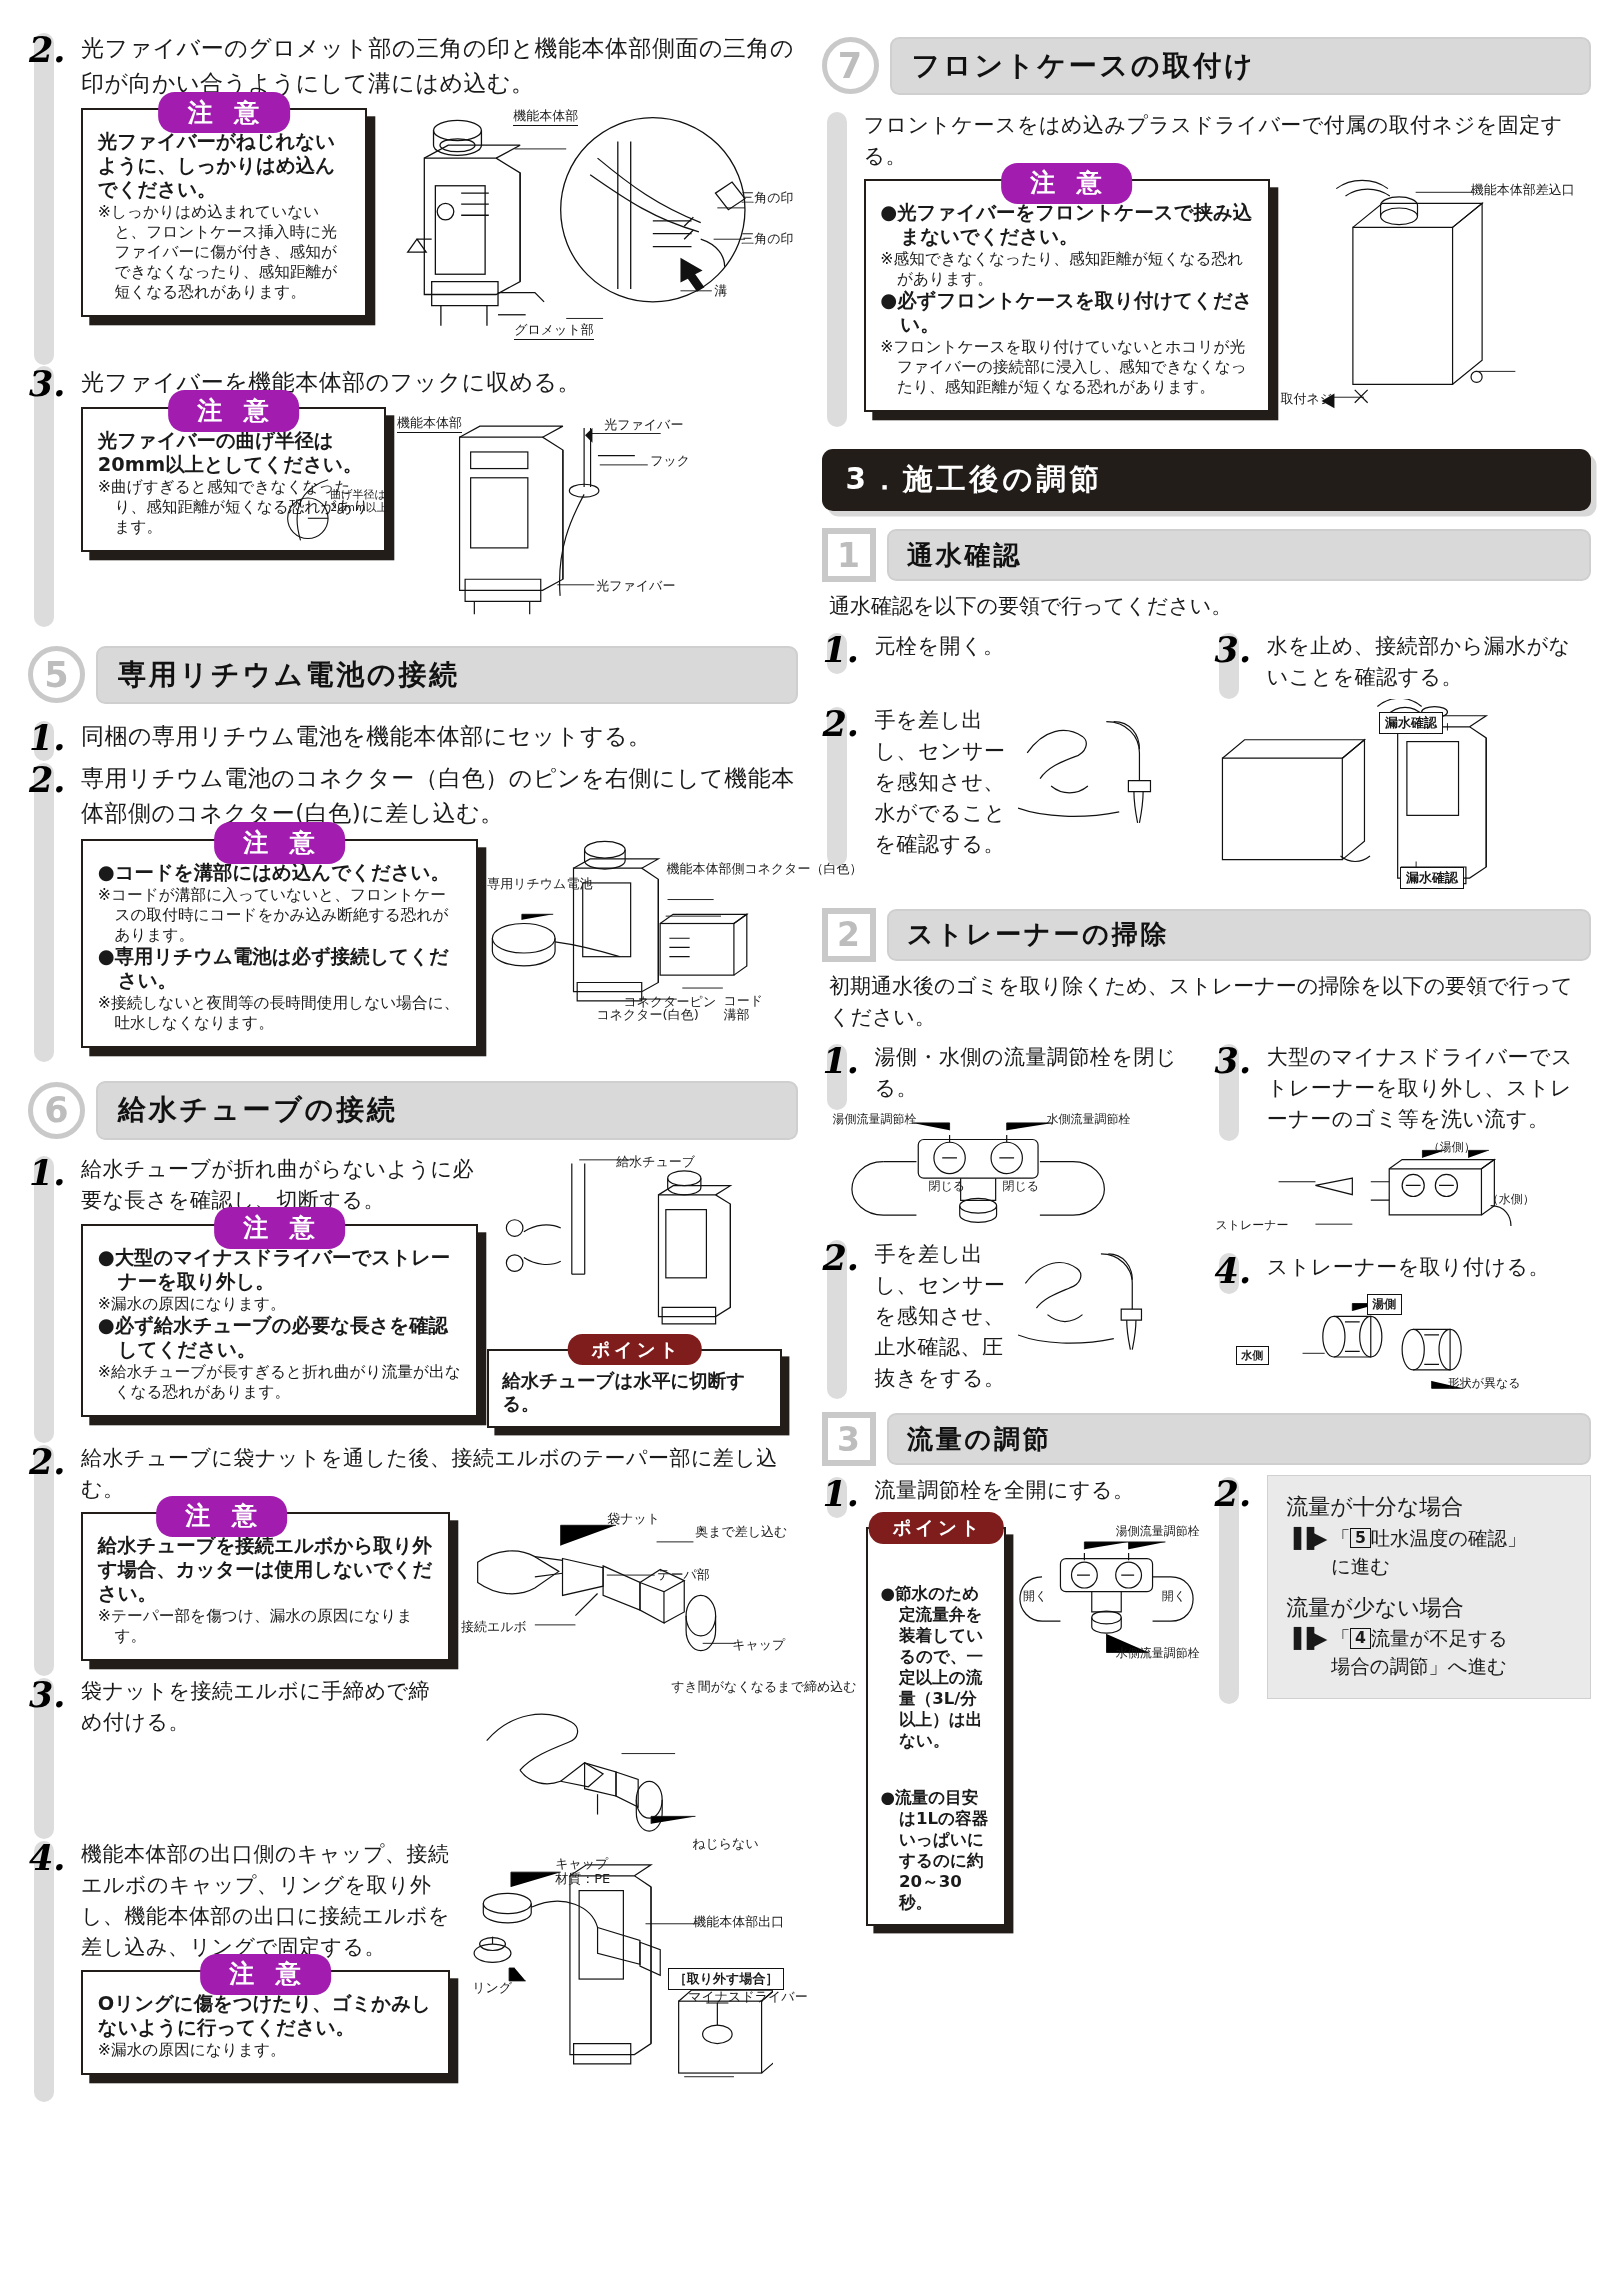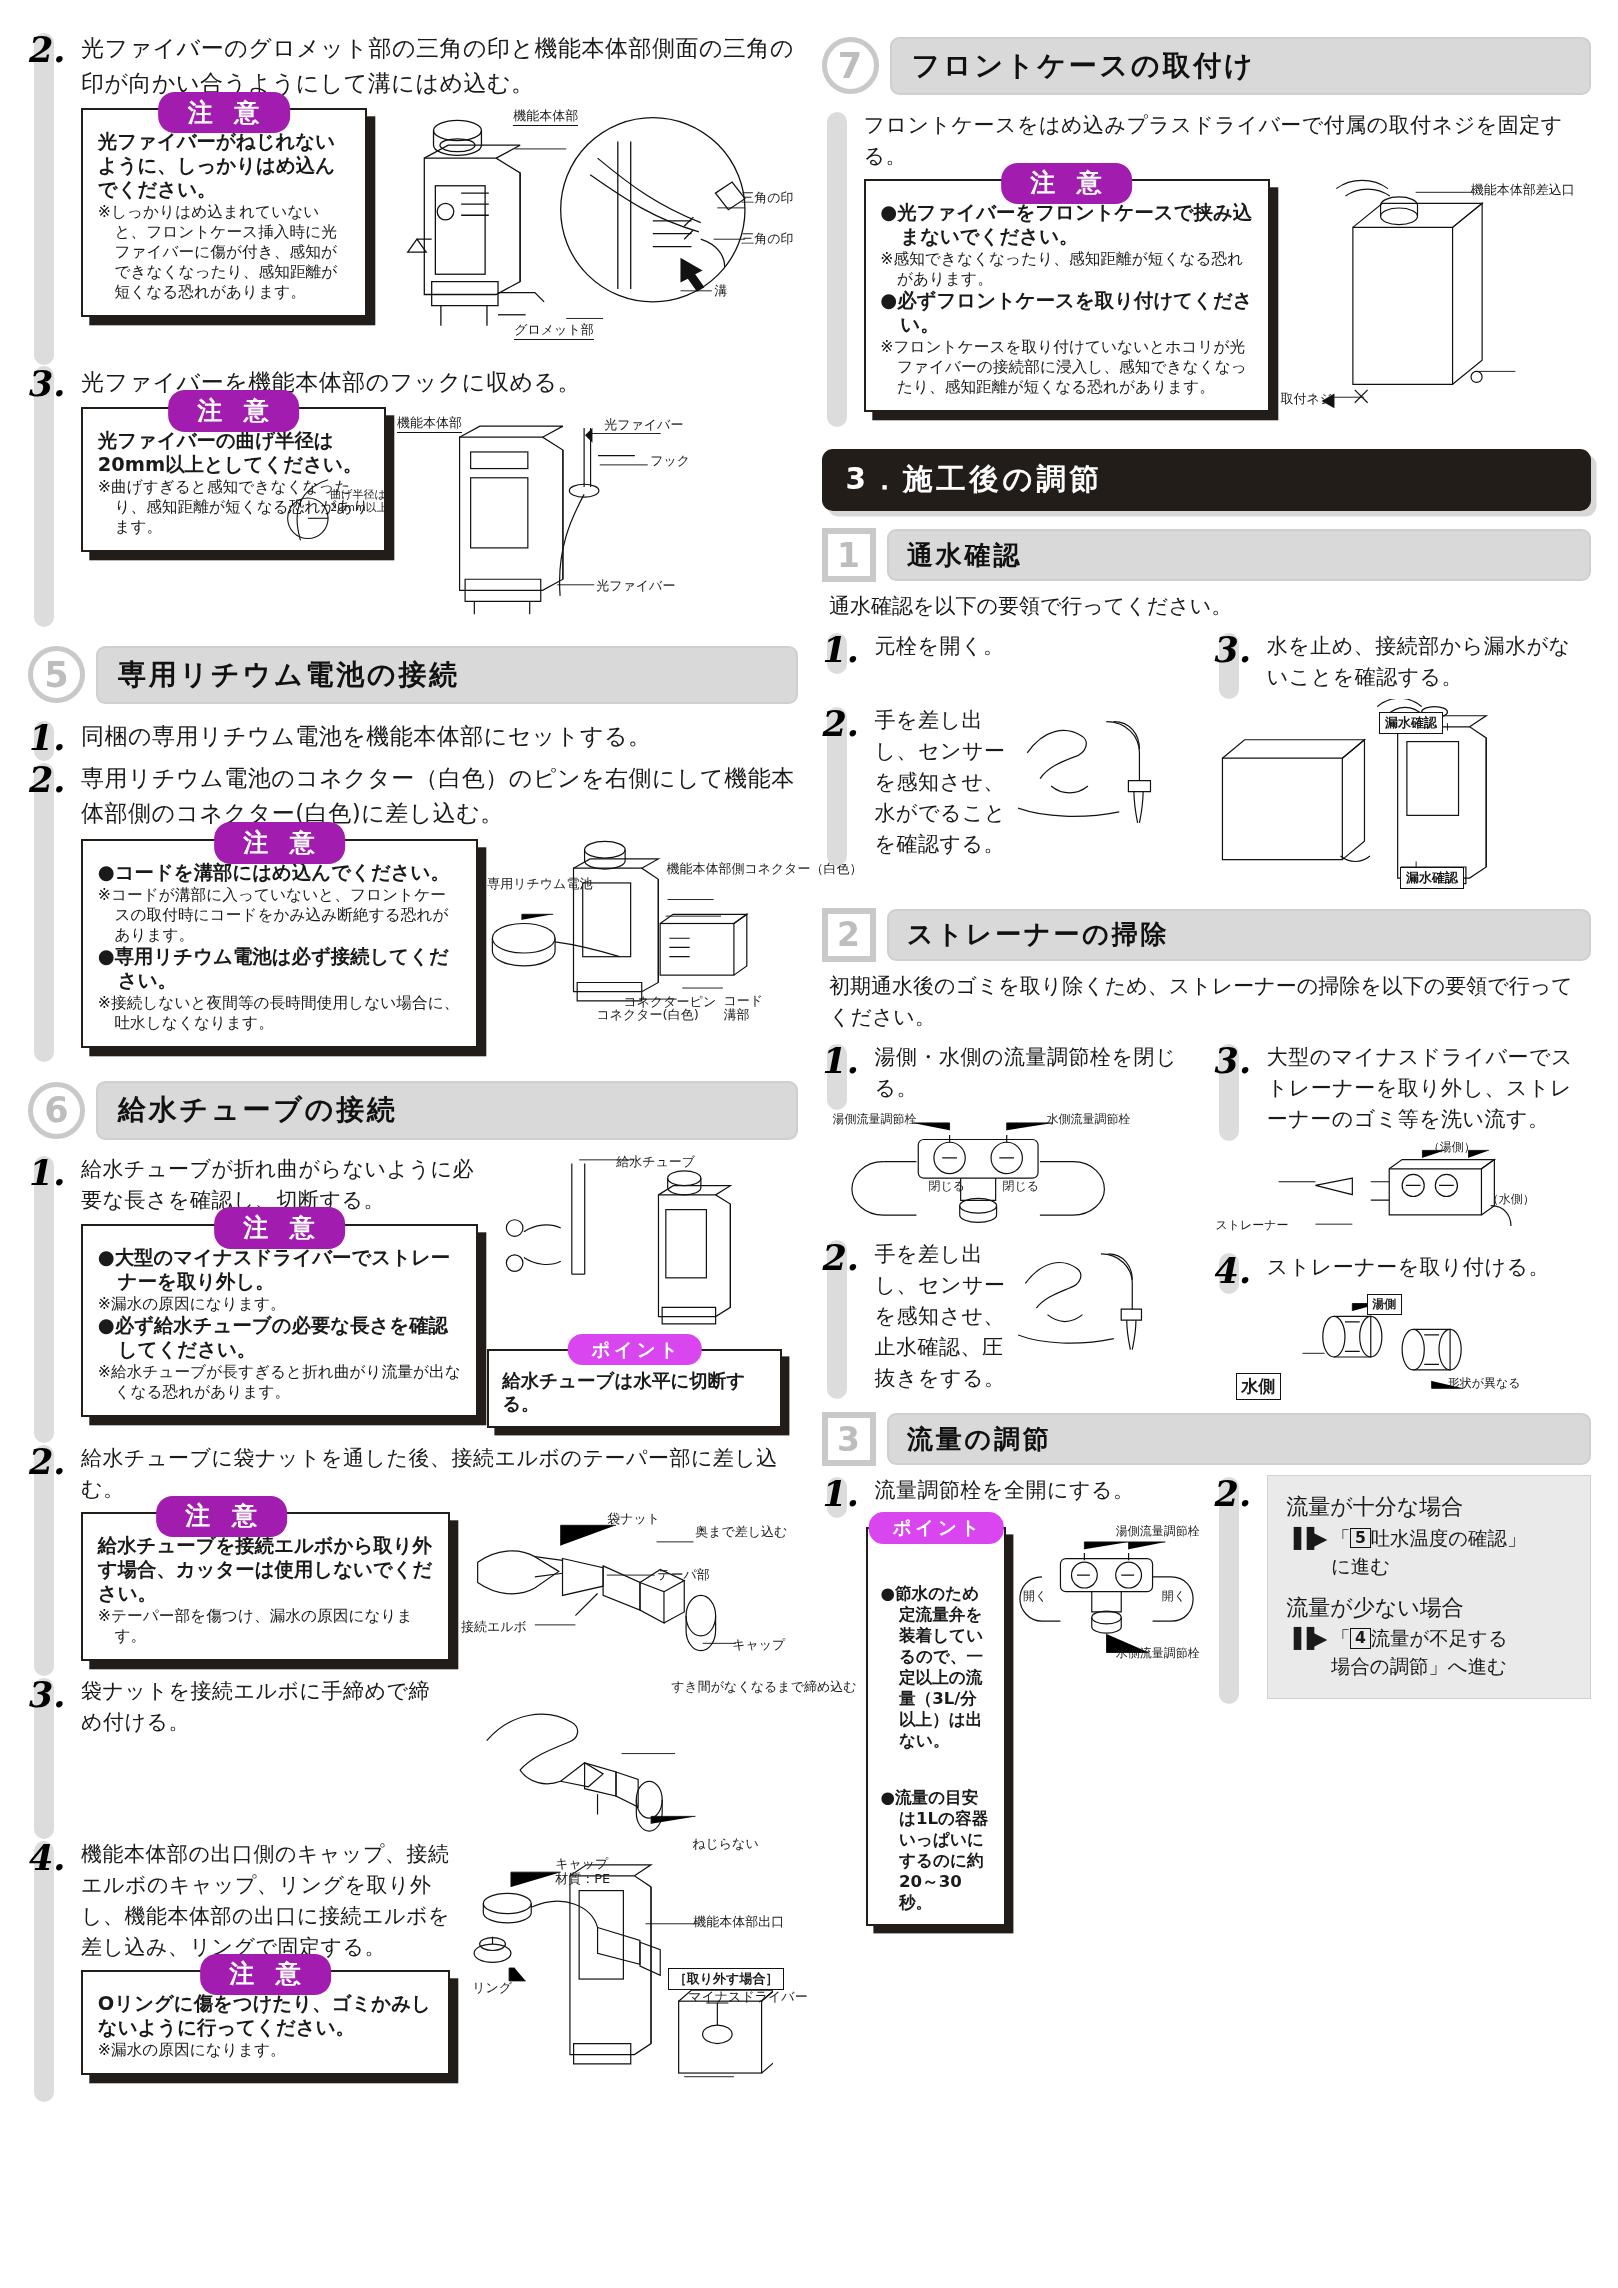--- a/index.html
+++ b/index.html
@@ -76,21 +76,21 @@
   .caution p.bullet { text-indent: -20px; padding-left: 20px; }
 
   
   .pointwrap { position: relative; margin: 9.2px 0; }
   .point {
     position: relative; border: 2.8px solid #231d1a; background: #fff;
     padding: 18.5px 13px 11px 13px; box-shadow: 7.4px 7.4px 0 #231d1a;
   }
   .point-tag {
     position: absolute; top: -16.6px; left: 50%; transform: translateX(-50%);
-    background: #d946ef; color: #fff; border-radius: 14.8px;
+    background: #7f1d1d; color: #fff; border-radius: 14.8px;
     font-size: 18.5px; font-weight: bold; letter-spacing: 3.7px;
     padding: 2.8px 20px 3.7px 24px; white-space: nowrap;
   }
   .point p { font-size: 18.5px; line-height: 23px; font-weight: bold; }
   .point p.small { font-size: 16.6px; line-height: 21px; text-indent: -18.5px; padding-left: 18.5px; margin-top: 36px; }
 
   
   .lead { font-size: 21px; line-height: 31px; margin: 3.7px 0 9.2px 7.4px; }
 
   
@@ -753,21 +753,21 @@
               <ellipse cx="216" cy="60" rx="12" ry="22"></ellipse>
               <path d="M216 38h40v44h-40"></path>
               <ellipse cx="256" cy="60" rx="12" ry="22"></ellipse>
               <path d="M142 30h16M142 62h16M228 44h16M228 76h16"></path>
             </g>
             <g stroke="#111" stroke-width="1">
                   <path d="M150 18v-8h30M236 94v8h34M120 64H96"></path>
                 </g>
           </svg>
           <div class="lbl-box" style="left:153px;top:0px;font-size:12px;">湯側</div>
-          <div class="lbl-box" style="left:22px;top:52px;font-size:17px;margin-top:27px;">水側</div>
+          <div class="lbl-box" style="left:22px;top:52px;font-size:11px;">水側</div>
           <div class="lbl-plain" style="left:234px;top:81px;font-size:12px;">形状が異なる</div>
         </div>
       </div>
     </div>
 
     <div class="sec" style="margin:13px 0 9.2px;">
       <div class="sec-square">3</div>
       <div class="sec-pill thin">流量の調節</div>
     </div>
 

